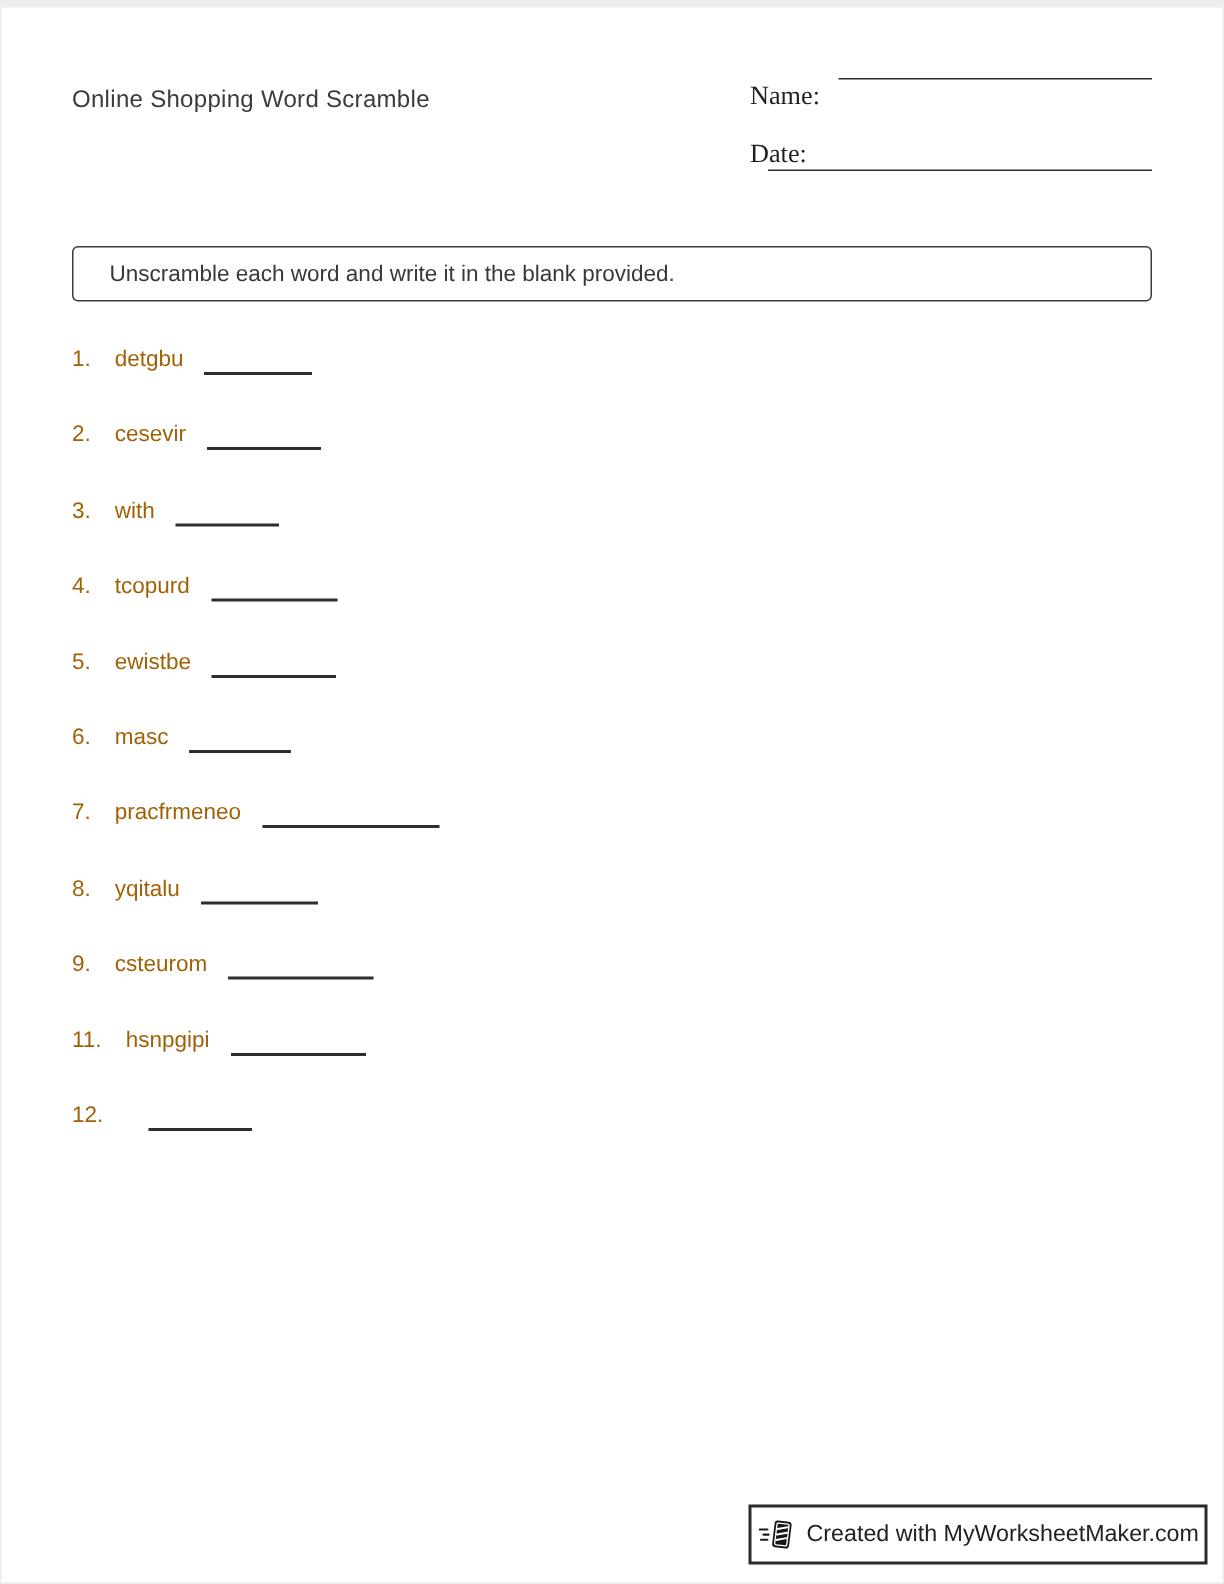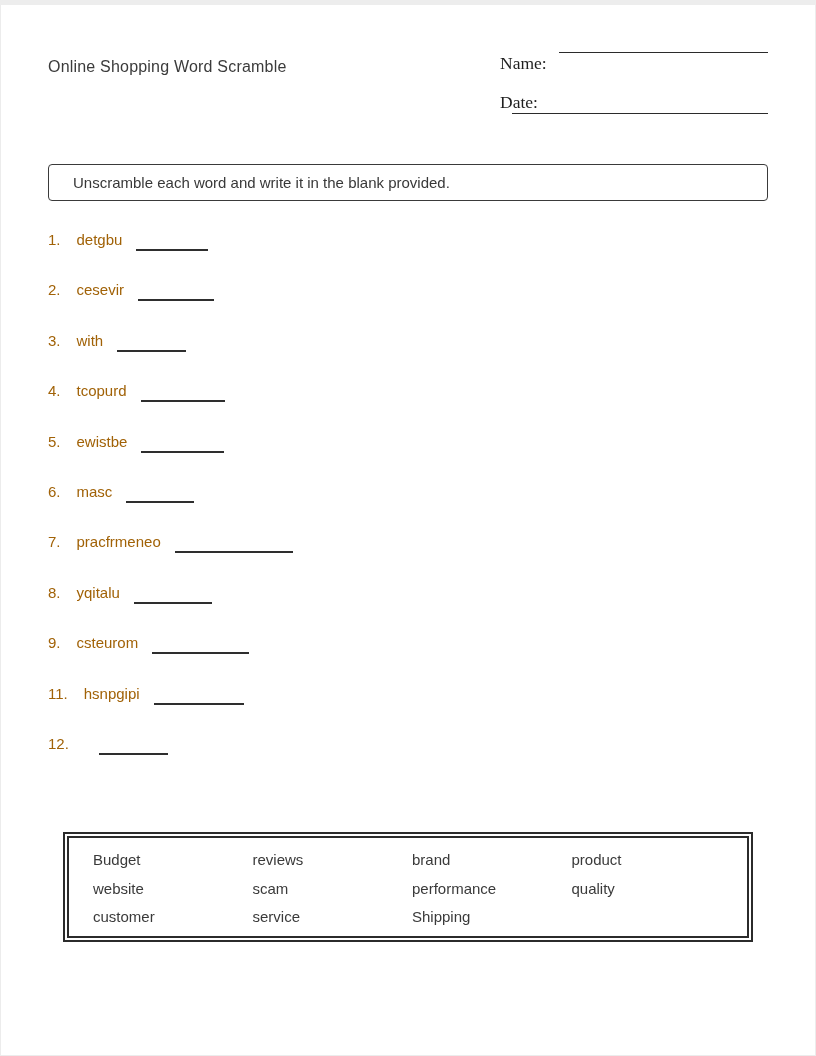--- a/index.html
+++ b/index.html
@@ -115,30 +115,30 @@
       <span class="q-num">9.</span><span class="q-word">csteurom</span><span class="q-blank" style="width: 97px;"></span>
     </li>
       <li class="q-item">
       <span class="q-num">11.</span><span class="q-word">hsnpgipi</span><span class="q-blank" style="width: 90px;"></span>
     </li>
       <li class="q-item">
       <span class="q-num">12.</span><span class="q-blank" style="width: 69px;"></span>
     </li>
     </ol>
 
-  <div class="wordbank-outer">
-    <div class="wordbank-inner">
-        <span class="wb-word">Budget</span>
-        <span class="wb-word">reviews</span>
-        <span class="wb-word">brand</span>
-        <span class="wb-word">product</span>
-        <span class="wb-word">website</span>
-        <span class="wb-word">scam</span>
-        <span class="wb-word">performance</span>
-        <span class="wb-word">quality</span>
-        <span class="wb-word">customer</span>
-        <span class="wb-word">service</span>
-        <span class="wb-word">Shipping</span>
-      </div>
+
+  <div class="credit-box">
+    <svg class="credit-icon" width="26" height="26" viewBox="0 0 32 32" aria-hidden="true">
+
+      <rect x="1" y="11" width="8" height="1.8" rx="0.9" fill="#1c1c1c"></rect>
+      <rect x="4" y="15.2" width="6" height="1.8" rx="0.9" fill="#1c1c1c"></rect>
+      <rect x="2" y="19.4" width="7" height="1.8" rx="0.9" fill="#1c1c1c"></rect>
+
+      <g transform="rotate(7 20 16)">
+        <rect x="13" y="5" width="14" height="22" rx="2.5" fill="#161616"></rect>
+        <rect x="15" y="7" width="10" height="18" rx="1.2" fill="none" stroke="#ffffff" stroke-width="1.1"></rect>
+        <path d="M16 12 L24 9.5 M16 16.5 L24 14 M16 21 L24 18.5" stroke="#ffffff" stroke-width="1.6" stroke-linecap="round"></path>
+      </g>
+    </svg>
+    <span>Created with MyWorksheetMaker.com</span>
   </div>
-
 
 </div>
 
 </body></html>

